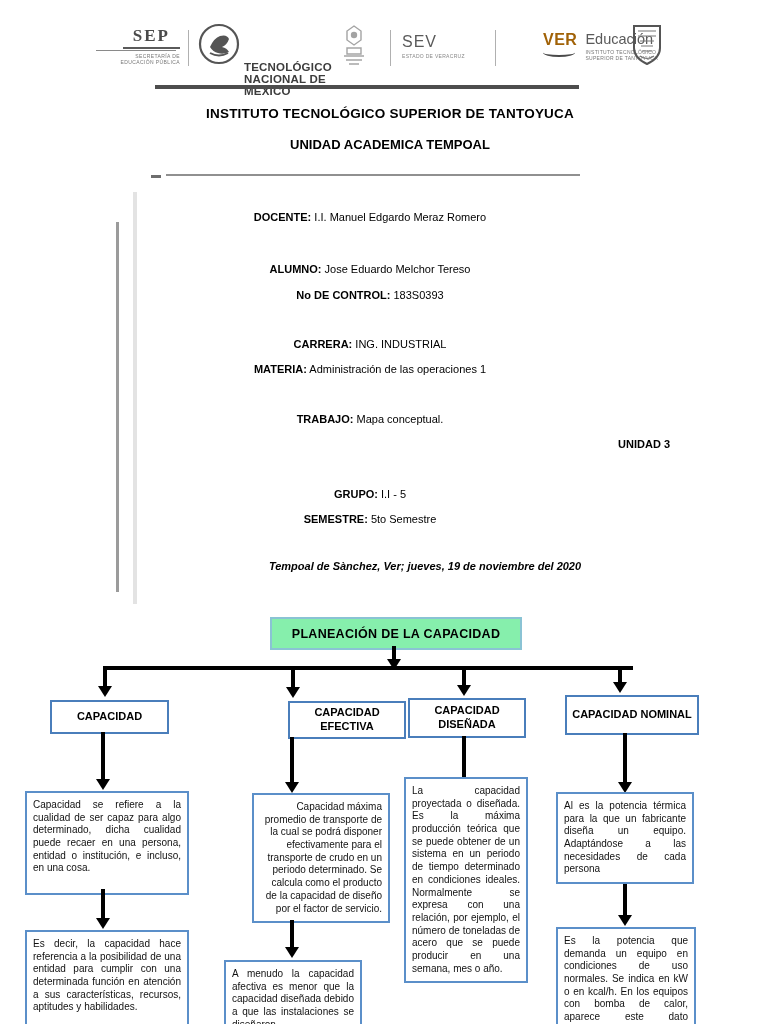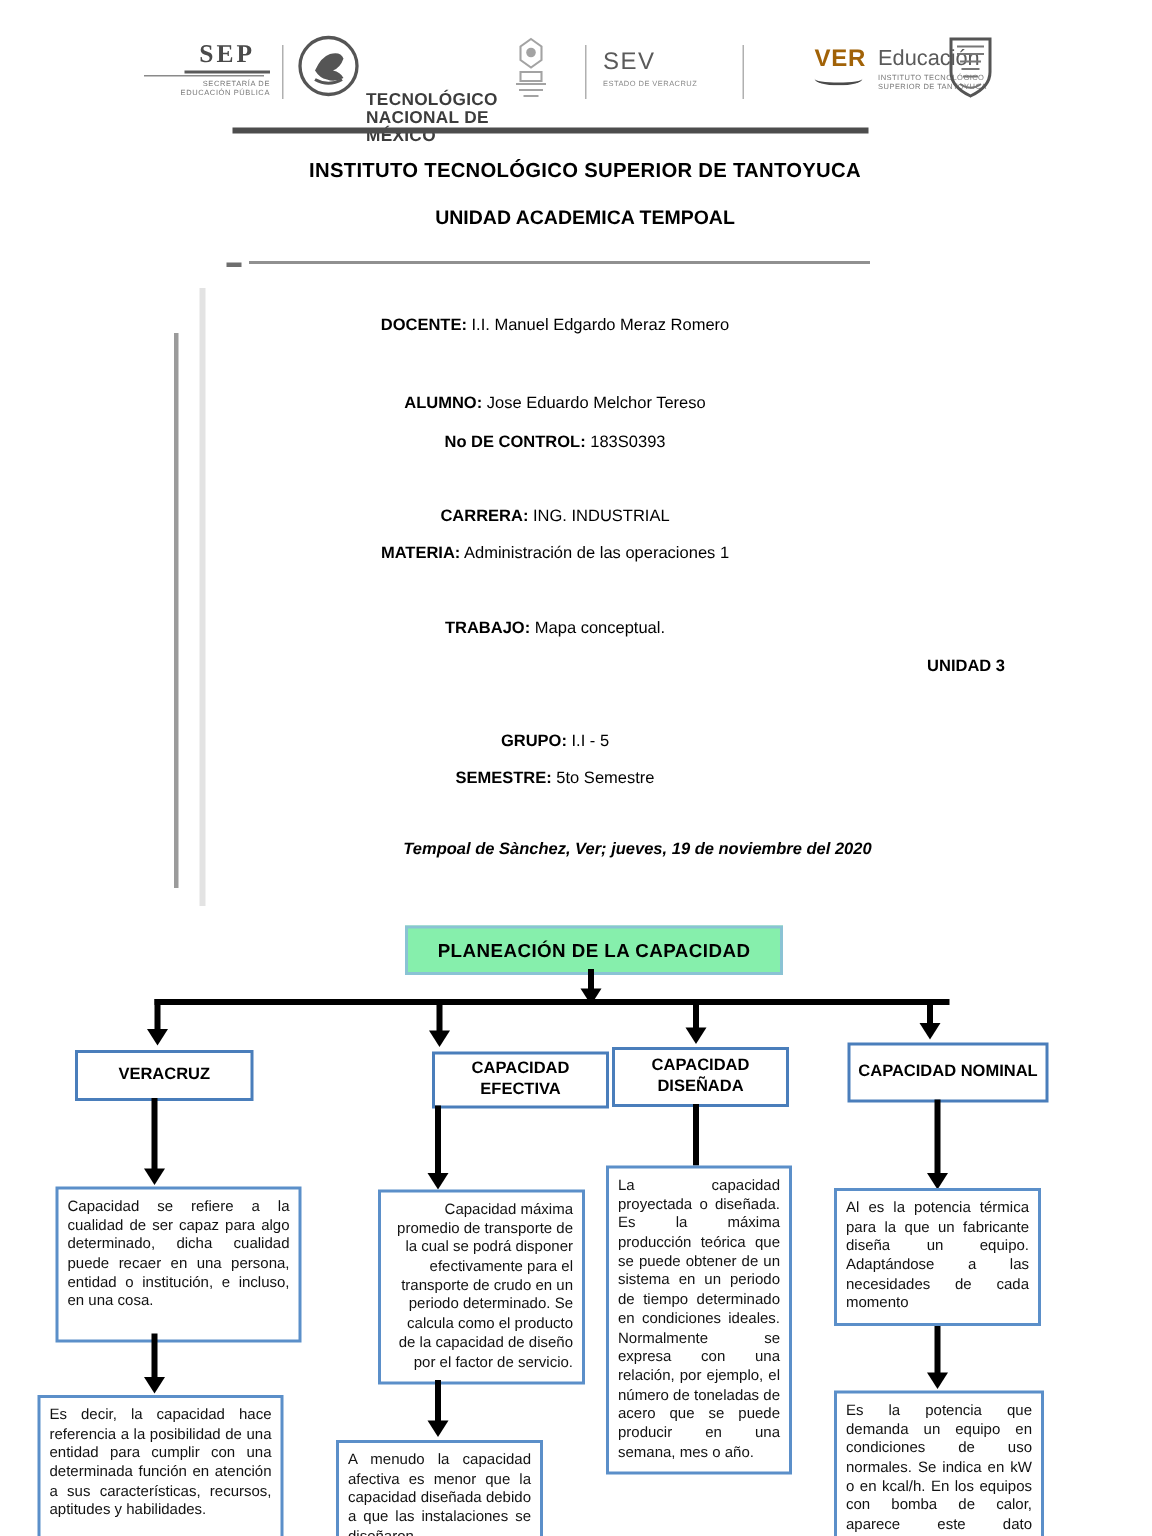--- a/index.html
+++ b/index.html
@@ -153,42 +153,42 @@
 
 <div class="abs shaft" style="left:103px;top:666px;height:21px;"></div>
 <div class="abs head" style="left:98px;top:686px;"></div>
 <div class="abs shaft" style="left:291px;top:666px;height:22px;"></div>
 <div class="abs head" style="left:286px;top:687px;"></div>
 <div class="abs shaft" style="left:462px;top:666px;height:20px;"></div>
 <div class="abs head" style="left:457px;top:685px;"></div>
 <div class="abs shaft" style="left:618px;top:666px;height:17px;"></div>
 <div class="abs head" style="left:613px;top:682px;"></div>
 
-<div class="abs node" style="left:50px;top:700px;width:115px;height:30px;">VERACRUZ</div>
+<div class="abs node" style="left:50px;top:700px;width:115px;height:30px;">CAPACIDAD</div>
 <div class="abs node" style="left:248px;top:701px;width:114px;height:34px;margin-left:40px;">CAPACIDAD EFECTIVA</div>
 <div class="abs node" style="left:408px;top:698px;width:114px;height:36px;">CAPACIDAD DISEÑADA</div>
 <div class="abs node" style="left:565px;top:695px;width:130px;height:36px;">CAPACIDAD NOMINAL</div>
 
 <div class="abs shaft" style="left:101px;top:732px;height:48px;"></div>
 <div class="abs head" style="left:96px;top:779px;"></div>
 <div class="abs shaft" style="left:290px;top:737px;height:46px;"></div>
 <div class="abs head" style="left:285px;top:782px;"></div>
 <div class="abs shaft" style="left:462px;top:736px;height:47px;"></div>
 <div class="abs head" style="left:457px;top:782px;"></div>
 <div class="abs shaft" style="left:623px;top:733px;height:50px;"></div>
 <div class="abs head" style="left:618px;top:782px;"></div>
 
-<div class="abs leaf" style="left:25px;top:791px;width:148px;min-height:88px;margin-left:12px;">Capacidad se refiere a la cualidad de ser capaz para algo determinado, dicha cualidad puede recaer en una persona, entidad o institución, e incluso, en una cosa.</div>
+<div class="abs leaf" style="left:25px;top:791px;width:148px;min-height:88px;">Capacidad se refiere a la cualidad de ser capaz para algo determinado, dicha cualidad puede recaer en una persona, entidad o institución, e incluso, en una cosa.</div>
 <div class="abs shaft" style="left:101px;top:889px;height:30px;"></div>
 <div class="abs head" style="left:96px;top:918px;"></div>
 <div class="abs leaf" style="left:25px;top:930px;width:148px;height:104px;">Es decir, la capacidad hace referencia a la posibilidad de una entidad para cumplir con una determinada función en atención a sus características, recursos, aptitudes y habilidades.</div>
 
 <div class="abs leaf left" style="left:225px;top:793px;width:122px;min-height:112px;">Capacidad máxima promedio de transporte de la cual se podrá disponer efectivamente para el transporte de crudo en un periodo determinado. Se calcula como el producto de la capacidad de diseño por el factor de servicio.</div>
 <div class="abs shaft" style="left:290px;top:920px;height:28px;"></div>
 <div class="abs head" style="left:285px;top:947px;"></div>
 <div class="abs leaf" style="left:224px;top:960px;width:122px;height:74px;">A menudo la capacidad afectiva es menor que la capacidad diseñada debido a que las instalaciones se diseñaron</div>
 
 <div class="abs leaf" style="left:404px;top:777px;width:108px;min-height:184px;">La capacidad proyectada o diseñada. Es la máxima producción teórica que se puede obtener de un sistema en un periodo de tiempo determinado en condiciones ideales. Normalmente se expresa con una relación, por ejemplo, el número de toneladas de acero que se puede producir en una semana, mes o año.</div>
 
-<div class="abs leaf" style="left:556px;top:792px;width:122px;min-height:70px;">Al es la potencia térmica para la que un fabricante diseña un equipo. Adaptándose a las necesidades de cada momento</div>
+<div class="abs leaf" style="left:556px;top:792px;width:122px;min-height:70px;">Al es la potencia térmica para la que un fabricante diseña un equipo. Adaptándose a las necesidades de cada persona</div>
 <div class="abs shaft" style="left:623px;top:884px;height:32px;"></div>
 <div class="abs head" style="left:618px;top:915px;"></div>
 <div class="abs leaf" style="left:556px;top:927px;width:124px;height:107px;">Es la potencia que demanda un equipo en condiciones de uso normales. Se indica en kW o en kcal/h. En los equipos con bomba de calor, aparece este dato diferenciado tanto para</div>
 
 </body></html>

